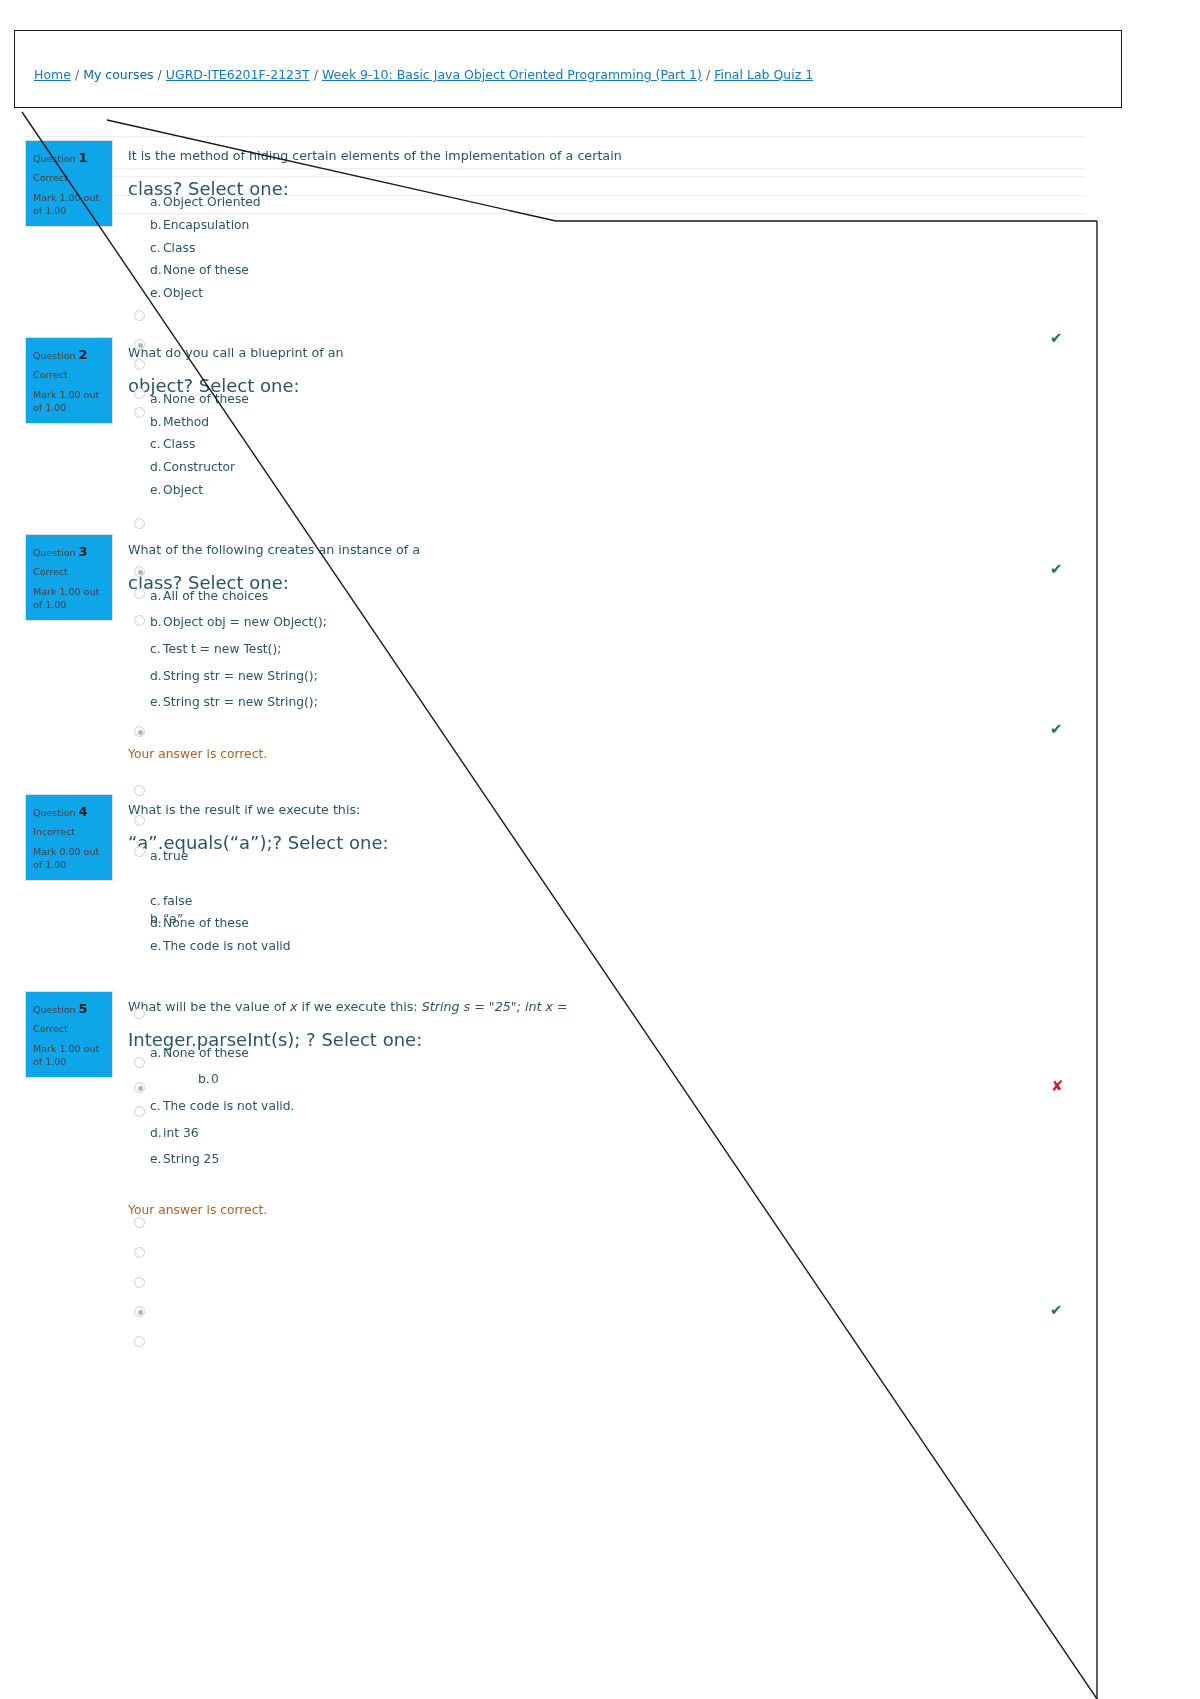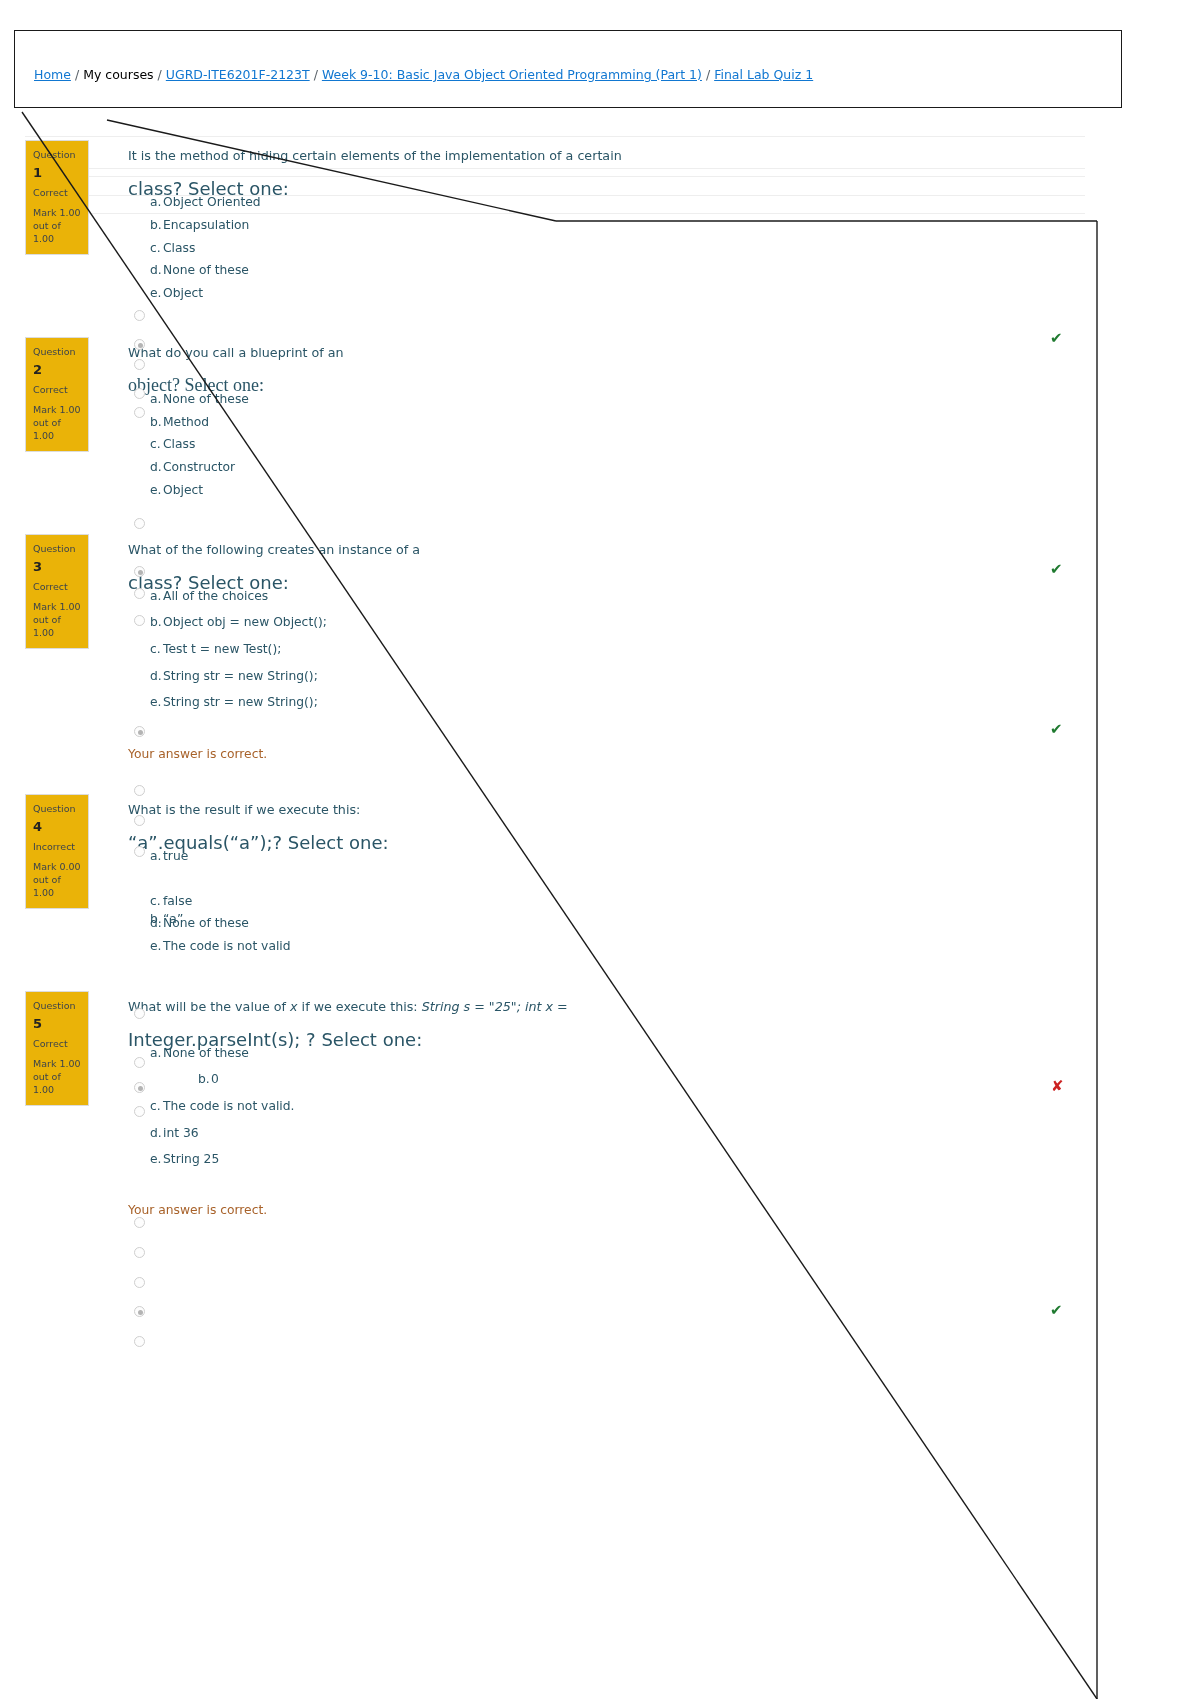--- a/index.html
+++ b/index.html
@@ -29,38 +29,38 @@
     left: 19px; top: 36px;
     font-size: 12.5px;
     color: #3d444b;
     white-space: nowrap;
   }
   .crumb-row a {
     color: #1177d1;
     text-decoration: underline;
   }
   .crumb-sep { color: #5a6269; padding: 0 4px; }
-  .crumb-plain { color: #000000; text-align: center; }
+  .crumb-plain { color: #0369a1; text-align: center; }
 
   
   .overlay-svg {
     position: absolute;
     left: 0; top: 0;
     width: 1200px; height: 1699px;
     pointer-events: none;
   }
 
   .qblock { position: absolute; left: 0; width: 1200px; }
 
   .qinfo {
     position: absolute;
     left: 25px;
-    width: 64px;
+    width: 88px;
     border: 1px solid #dcdcdc;
-    background: #eab308;
+    background: #0ea5e9;
     padding: 7px 6px 9px 7px;
     font-size: 9.5px;
     line-height: 1.55;
     color: #3d444b;
   }
   .qinfo .qno { font-size: 9.5px; color: #3d444b; }
   .qinfo .qno b { font-size: 13px; font-weight: bold; color: #222; }
   .qinfo .qstate { margin-top: 3px; font-size: 9.5px; }
   .qinfo .qmark { margin-top: 5px; font-size: 9.5px; line-height: 1.4; }
 
@@ -167,21 +167,21 @@
     <div class="opt" style="top:286px;"><span class="lt">e.</span><span>Object</span></div>
   </div>
 
   <div class="qblock">
     <div class="qinfo" style="top:337px;">
       <div class="qno"><span>Question</span> <b>2</b></div>
       <div class="qstate">Correct</div>
       <div class="qmark">Mark 1.00 out of 1.00</div>
     </div>
     <div class="qtext" style="top:343px;">What do you call a blueprint of an</div>
-    <div class="qtext2" style="top:375px;font-family:Liberation Serif, serif;">object? Select one:</div>
+    <div class="qtext2" style="top:375px;">object? Select one:</div>
 
     <div class="opt" style="top:392px;"><span class="lt">a.</span><span>None of these</span></div>
     <div class="opt" style="top:415px;"><span class="lt">b.</span><span>Method</span></div>
     <div class="opt" style="top:437px;"><span class="lt">c.</span><span>Class</span></div>
     <div class="opt" style="top:460px;"><span class="lt">d.</span><span>Constructor</span></div>
     <div class="opt" style="top:483px;"><span class="lt">e.</span><span>Object</span></div>
   </div>
 
   <div class="qblock">
     <div class="qinfo" style="top:534px;">

